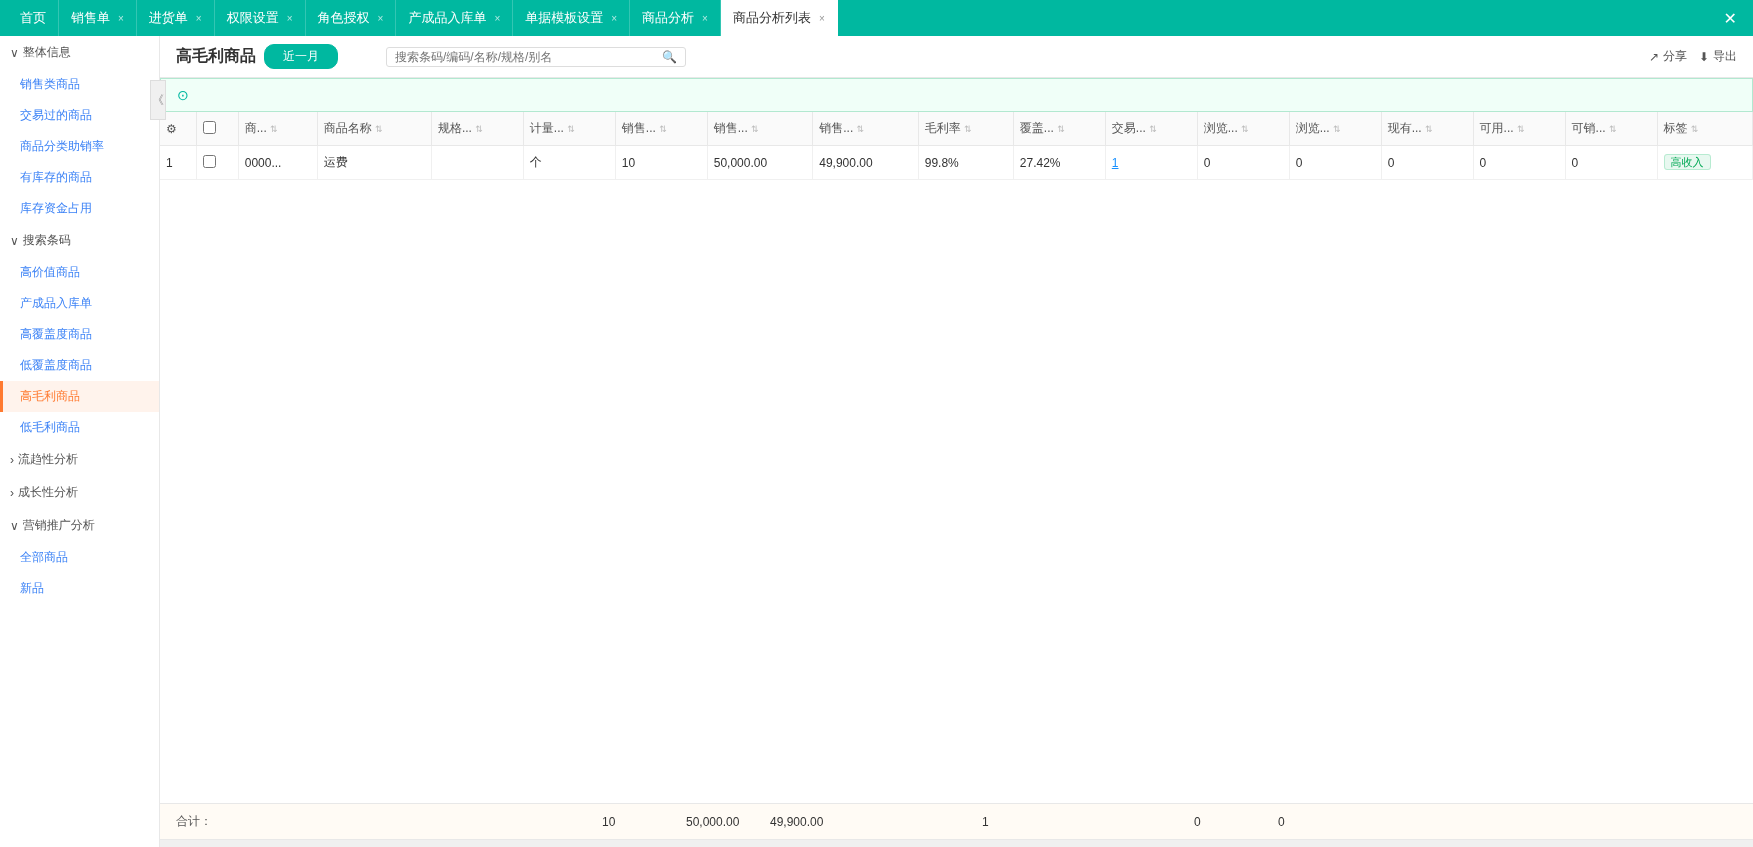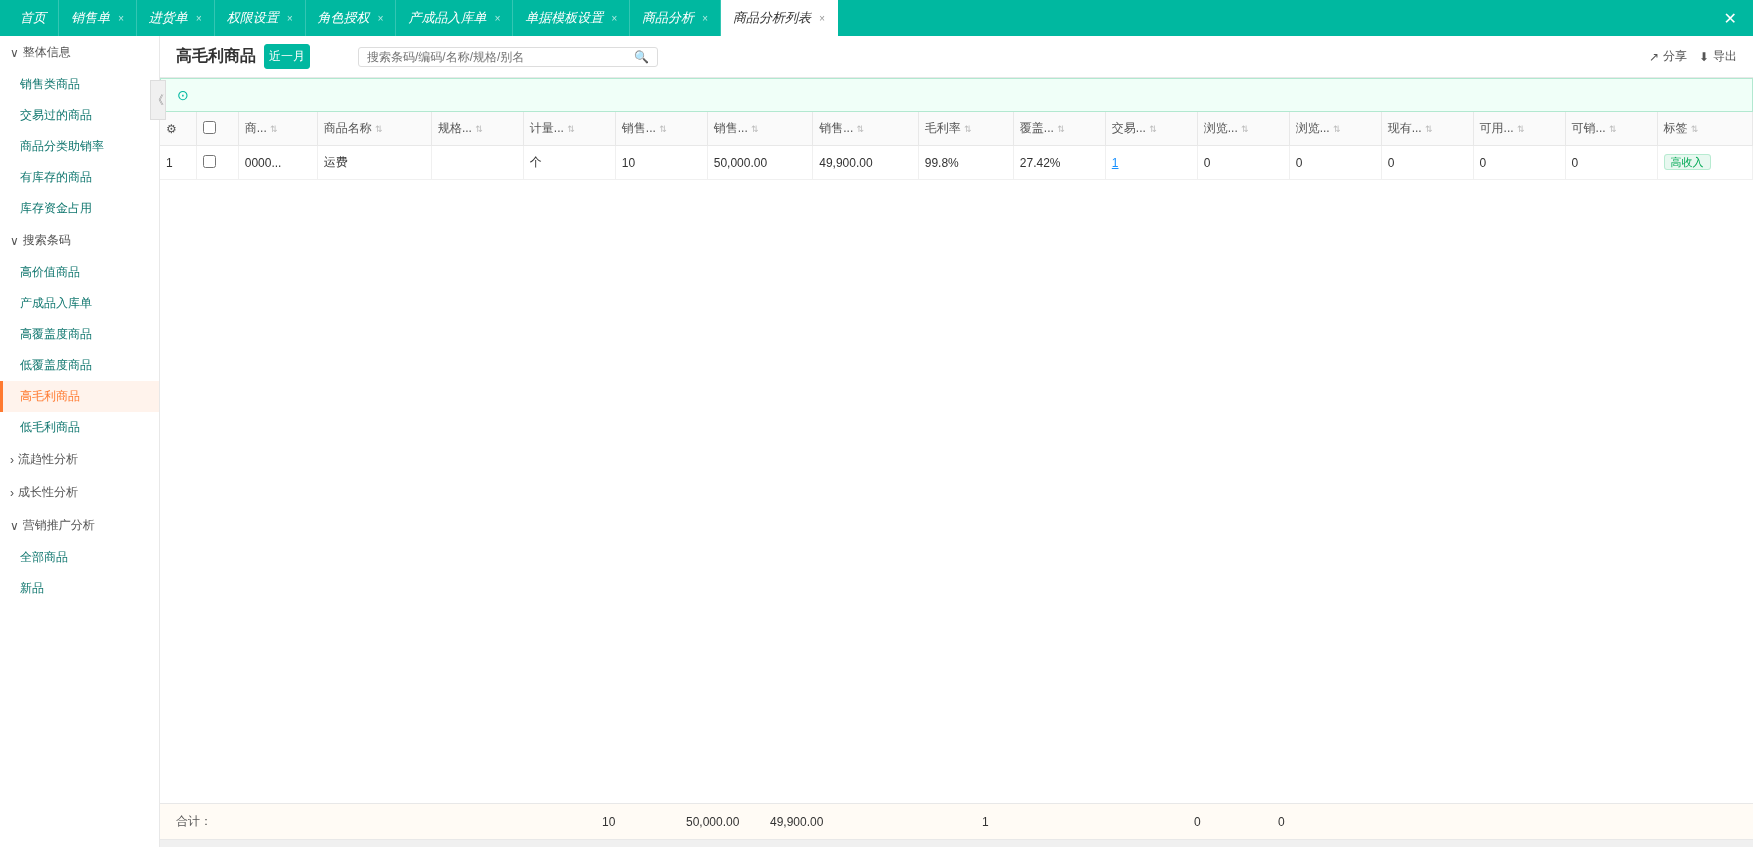--- a/index.html
+++ b/index.html
@@ -19,21 +19,20 @@
       display: flex;
       align-items: center;
       padding: 0 12px;
       height: 36px;
       cursor: pointer;
       white-space: nowrap;
       font-size: 13px;
       color: #fff;
       border-right: 1px solid rgba(255,255,255,0.2);
       gap: 4px;
-      font-style: italic;
     }
     .nav-item.active { background: #fff; color: #333; }
     .nav-item .close-icon { font-size: 10px; color: rgba(255,255,255,0.7); margin-left: 4px; }
     .nav-item.active .close-icon { color: #999; }
     .nav-close-btn {
       margin-left: auto;
       color: #fff;
       cursor: pointer;
       font-size: 16px;
       padding: 0 8px;
@@ -60,21 +59,21 @@
       align-items: center;
       padding: 8px 10px;
       font-size: 12px;
       color: #555;
       cursor: pointer;
       gap: 4px;
     }
     .sidebar-item {
       padding: 7px 10px 7px 20px;
       font-size: 12px;
-      color: #0f766e;
+      color: #3b82f6;
       cursor: pointer;
       white-space: nowrap;
       overflow: hidden;
       text-overflow: ellipsis;
     }
     .sidebar-item.active {
       background: #fff3ec;
       color: #ff7a30;
       border-left: 3px solid #ff7a30;
       padding-left: 17px;
@@ -114,25 +113,25 @@
       border-bottom: 1px solid #e8e8e8;
       gap: 8px;
       background: #fff;
     }
     .page-title {
       font-size: 16px;
       font-weight: bold;
       color: #333;
     }
     .filter-btn {
-      padding: 3px 4px;
+      padding: 3px 18px;
       border: 1px solid #00b8a0;
       background: #fff;
       color: #00b8a0;
-      border-radius: 3px;
+      border-radius: 10px;
       cursor: pointer;
       font-size: 12px;
     }
     .filter-btn.active {
       background: #00b8a0;
       color: #fff;
     }
     .search-box {
       display: flex;
       align-items: center;

